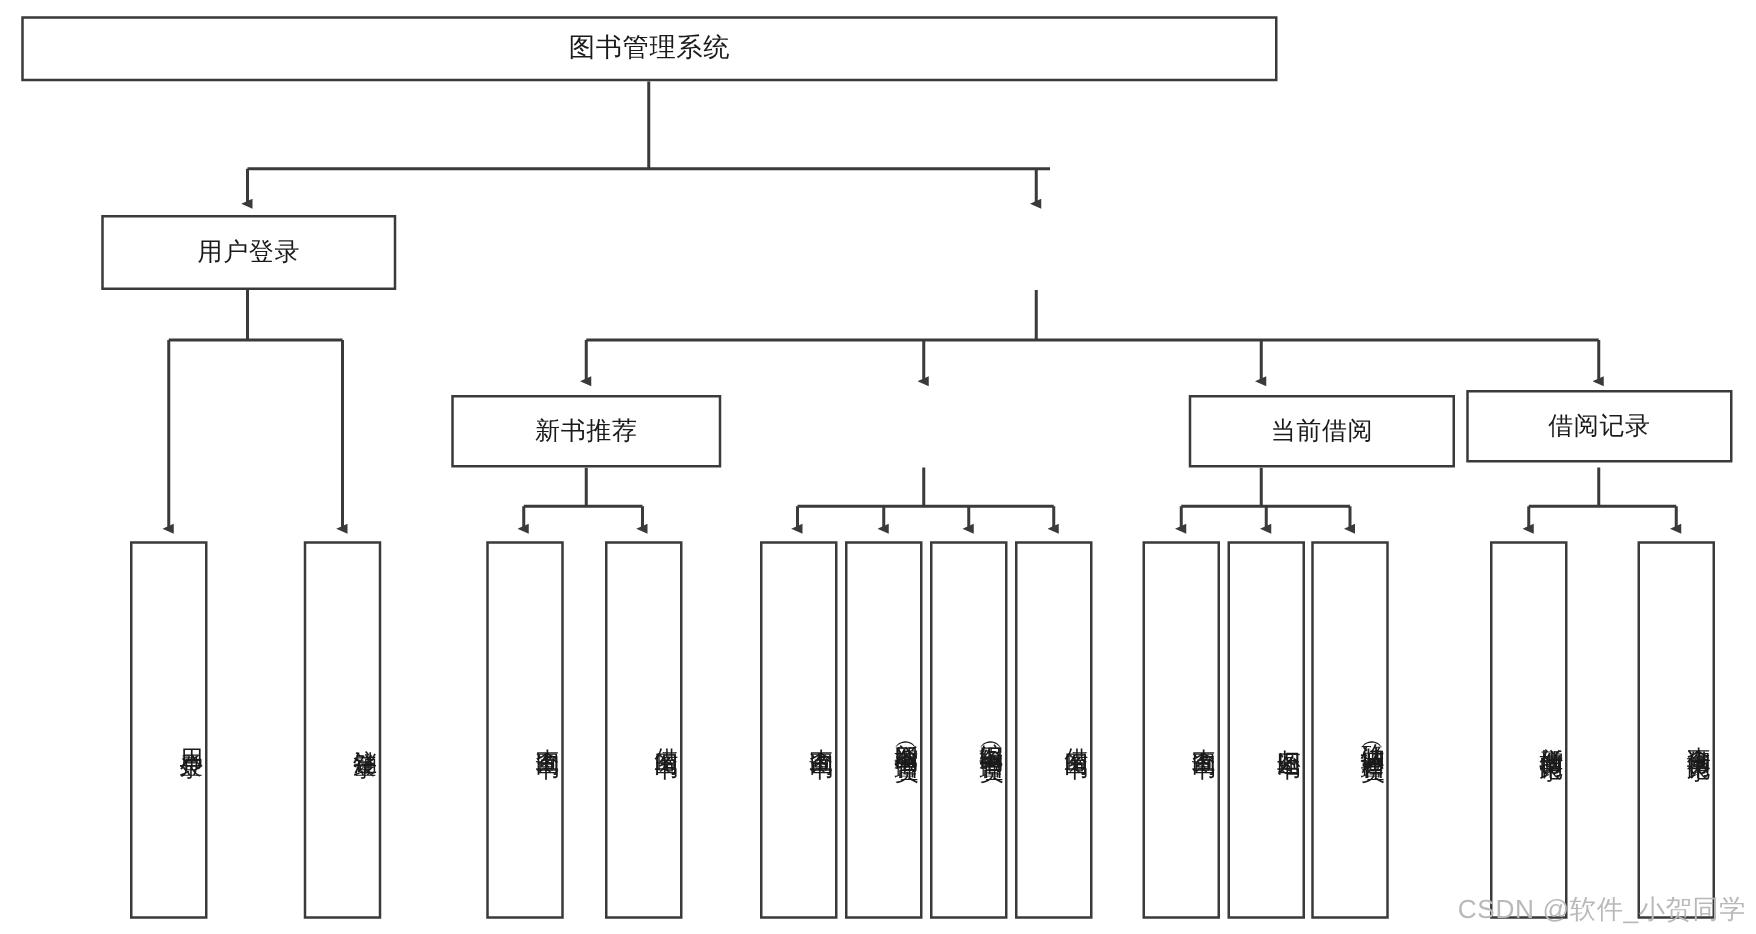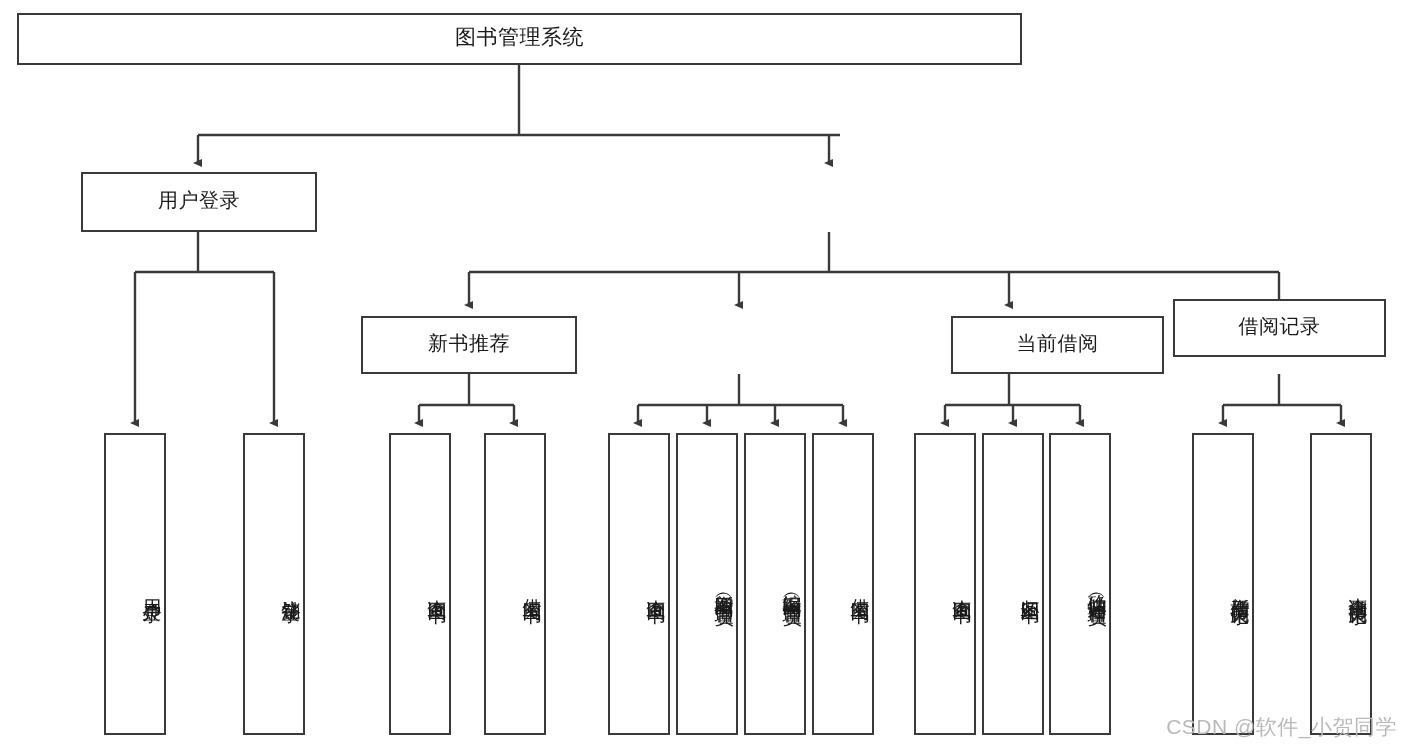--- a/index.html
+++ b/index.html
@@ -34,21 +34,20 @@
     display: flex;
     align-items: center;
     justify-content: center;
     text-align: center;
     z-index: 2;
   }
   .node.horiz {
     font-size: 20px;
     line-height: 1.2;
     letter-spacing: 0.5px;
-    font-family: Liberation Mono, monospace;
   }
   .node.root {
     font-size: 21px;
   }
   .node.vert {
     writing-mode: vertical-rl;
     text-orientation: upright;
     font-size: 19px;
     line-height: 1.25;
     letter-spacing: 2px;
@@ -121,21 +120,21 @@
       <path d="M1341,405 L1341,423" marker-end="url(#arrow)"></path>
     </g>
   </svg>
 
   <div class="node horiz root" style="left:17px; top:13px; width:1005px; height:52px;">图书管理系统</div>
 
   <div class="node horiz" style="left:81px; top:172px; width:236px; height:60px;">用户登录</div>
 
   <div class="node horiz" style="left:361px; top:316px; width:216px; height:58px;text-align:right;">新书推荐</div>
   <div class="node horiz" style="left:951px; top:316px; width:213px; height:58px;">当前借阅</div>
-  <div class="node horiz" style="left:1173px; top:299px; width:213px; height:58px;">借阅记录</div>
+  <div class="node horiz" style="left:1173px; top:312px; width:213px; height:58px;">借阅记录</div>
 
   <div class="node vert" style="left:104px; top:433px; width:62px; height:302px;">用户登录</div>
   <div class="node vert" style="left:243px; top:433px; width:62px; height:302px;">注销登录</div>
 
   <div class="node vert" style="left:389px; top:433px; width:62px; height:302px;">查询图书</div>
   <div class="node vert" style="left:484px; top:433px; width:62px; height:302px;">借阅图书</div>
 
   <div class="node vert" style="left:608px; top:433px; width:62px; height:302px;">查询图书</div>
   <div class="node vert" style="left:676px; top:433px; width:62px; height:302px;">新增图书（管理员）</div>
   <div class="node vert" style="left:744px; top:433px; width:62px; height:302px;">编辑图书（管理员）</div>

